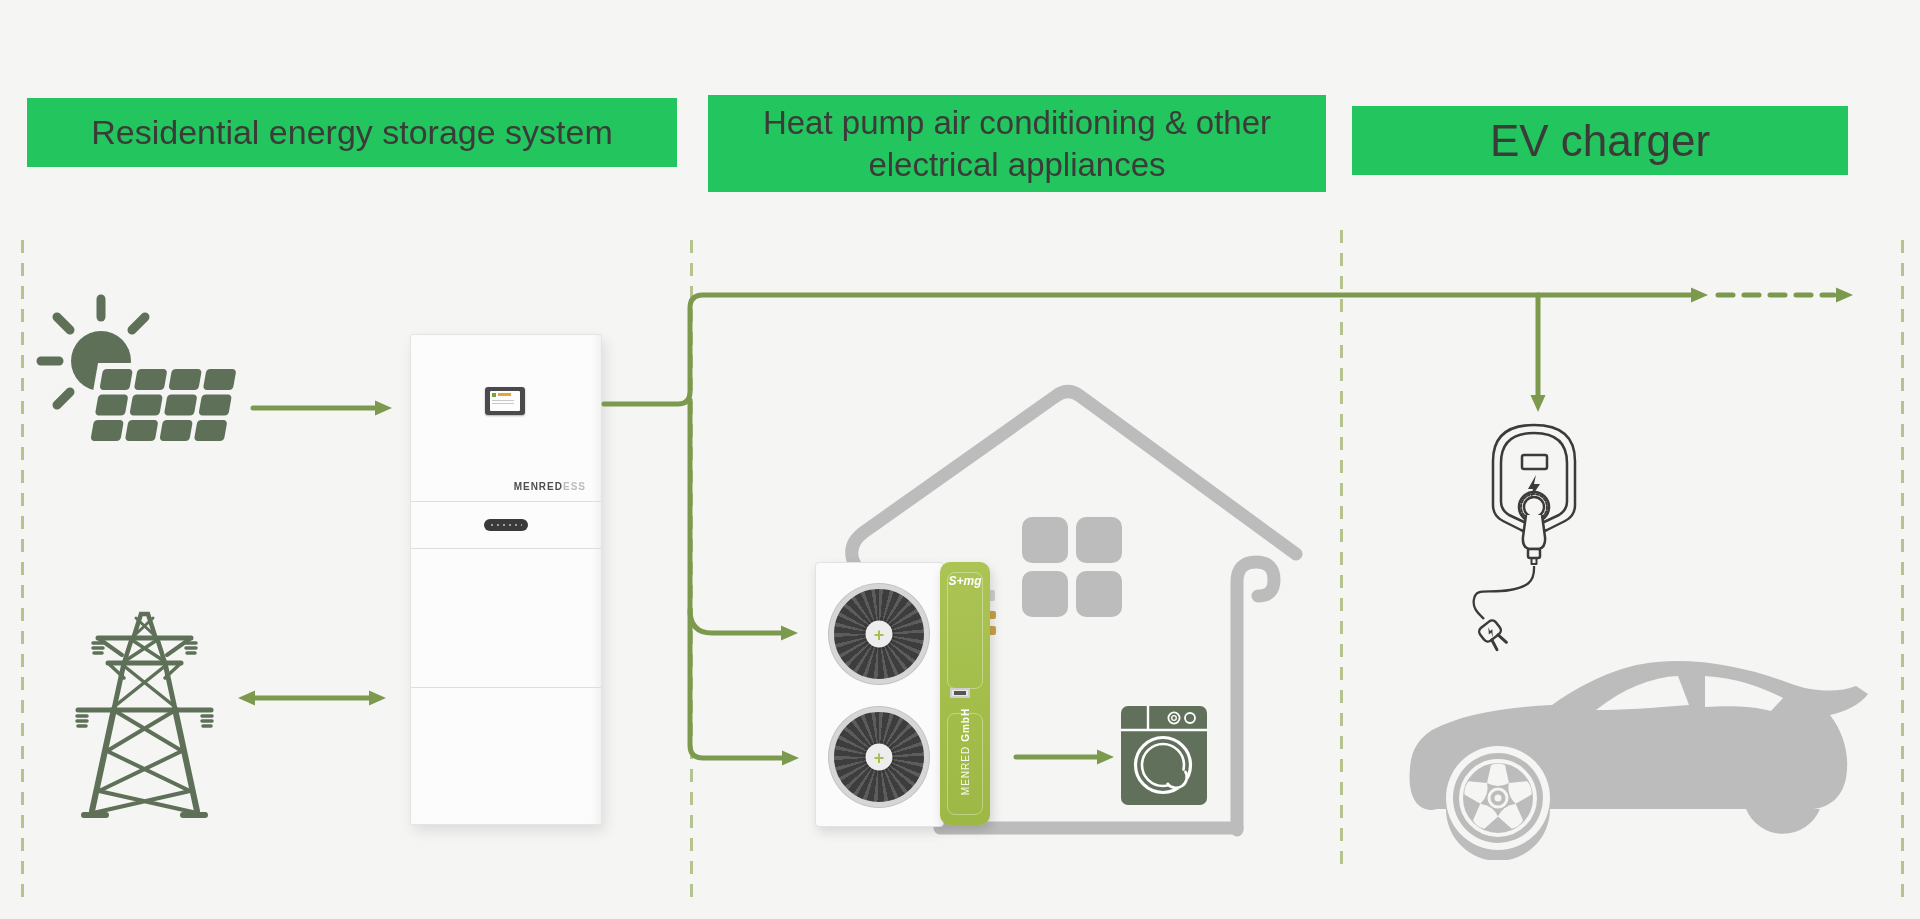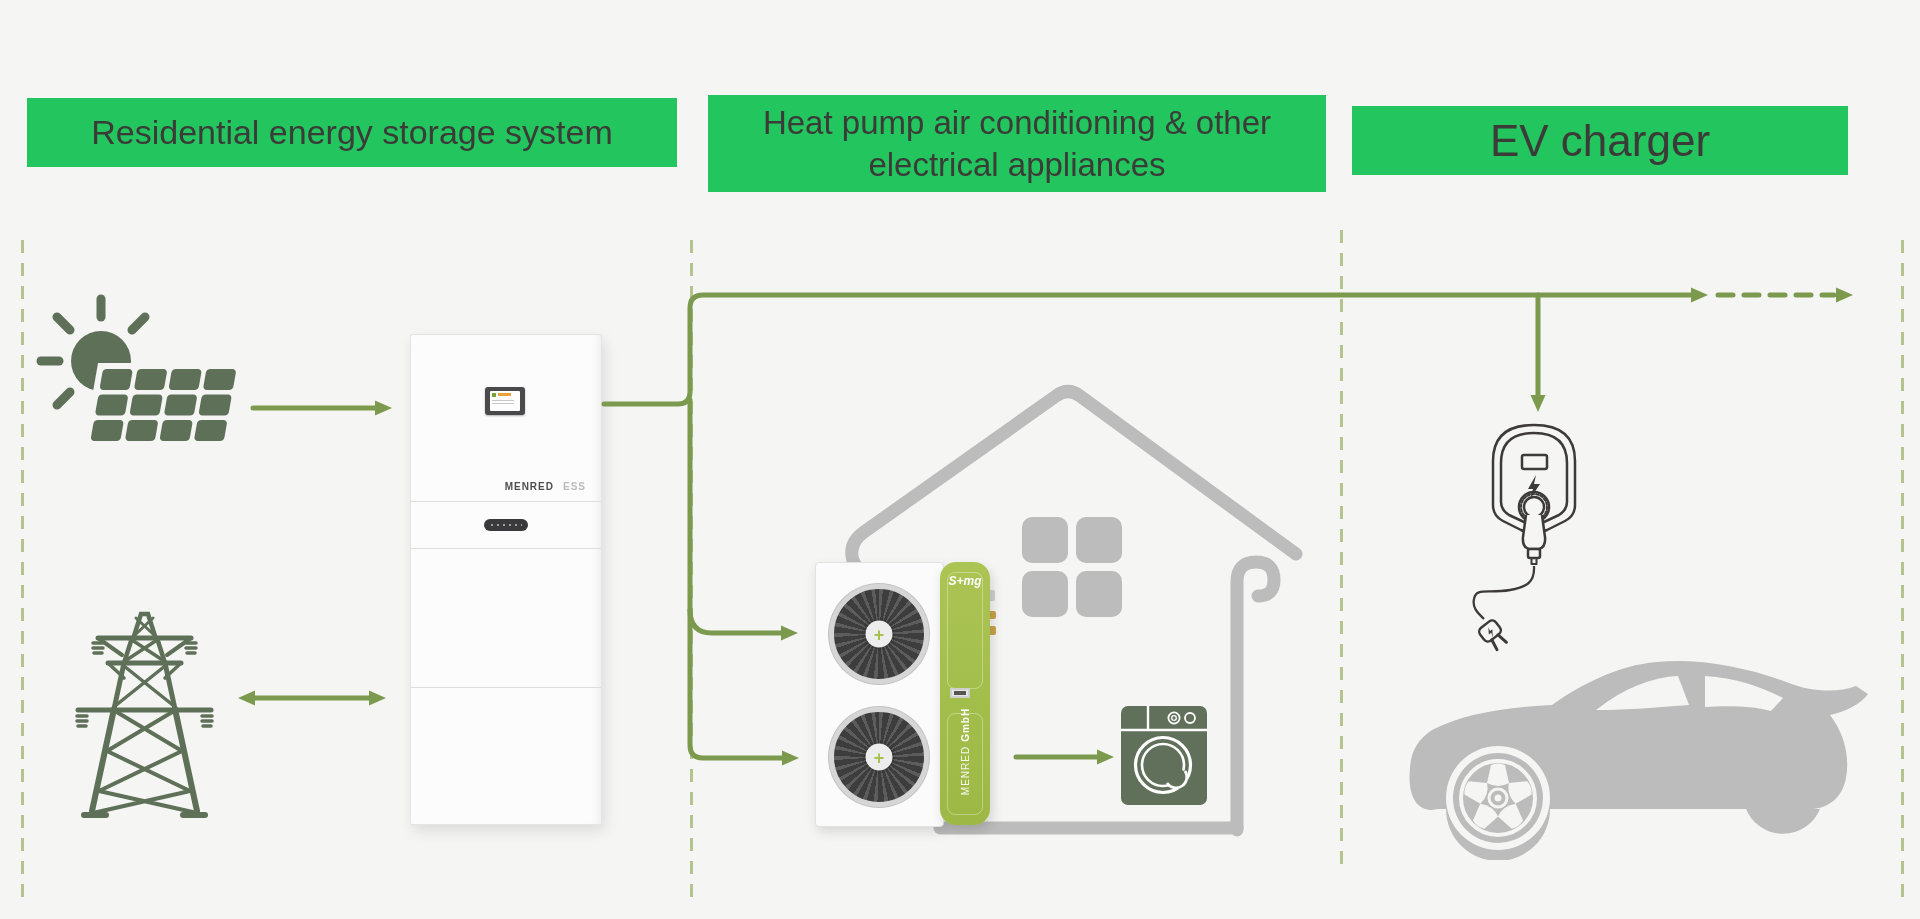--- a/index.html
+++ b/index.html
@@ -19,30 +19,30 @@
   .ess{position:absolute; left:410px; top:334px; width:190px; height:489px; background:#fcfcfc; border:1px solid #e4e4e4; border-radius:2px;
        box-shadow:3px 6px 14px rgba(0,0,0,.10), inset -8px 0 10px -6px rgba(0,0,0,.07); z-index:2;}
   .ess-seam{position:absolute; left:0; right:0; height:1px; background:#dedede;}
   .ess-screen{position:absolute; left:74px; top:52px; width:40px; height:28px; background:#4a4a4c; border-radius:3px; box-shadow:0 1px 2px rgba(0,0,0,.3);}
   .ess-screen-inner{position:absolute; left:5px; top:4px; right:5px; bottom:4px; background:#fdfdfd; border-radius:1px; overflow:hidden;}
   .ess-screen-bar{position:absolute; left:8px; top:2px; width:13px; height:3px; background:#e8a33d;}
   .ess-screen-sq{position:absolute; left:2px; top:2px; width:4px; height:4px; background:#7aa23c;}
   .ess-screen-line{position:absolute; left:2px; top:9px; width:22px; height:6px;
        background:repeating-linear-gradient(to bottom,#c8c8c8 0 1px, rgba(0,0,0,0) 1px 3px);}
   .ess-brand{position:absolute; right:15px; top:146px; font-size:10px; letter-spacing:1px; font-weight:bold; color:#4e4e4e; white-space:nowrap;}
-  .ess-brand .sfx{color:#bcbcbc; margin-left:9px;}
+  .ess-brand .sfx{color:#bcbcbc; margin-left:0;}
   .ess-led{position:absolute; left:73px; top:184px; width:44px; height:12px; background:#3a3a3c; border-radius:6px;}
   .ess-led-dots{position:absolute; left:7px; top:5px; width:31px; height:2px;
        background:repeating-linear-gradient(90deg,#9f9f9f 0 2px, rgba(0,0,0,0) 2px 6px);}
 
   
   .hp{position:absolute; left:815px; top:562px; width:180px; height:263px; z-index:3;}
   .hp-body{position:absolute; left:0; top:0; width:127px; height:263px; background:#fbfbfb; border:1px solid #e2e2e2; border-radius:4px;
        box-shadow:2px 5px 12px rgba(0,0,0,.12);}
-  .hp-panel{position:absolute; left:125px; top:0; width:50px; height:263px; background:linear-gradient(180deg,#abc454,#9db844); border-radius:16px;
+  .hp-panel{position:absolute; left:125px; top:0; width:50px; height:263px; background:linear-gradient(180deg,#abc454,#9db844); border-radius:10px;
        box-shadow:2px 5px 12px rgba(0,0,0,.15);}
   .hp-panel-line{position:absolute; left:7px; top:10px; right:7px; height:115px; border:1px solid rgba(255,255,255,.35); border-radius:8px;}
   .hp-panel-line2{position:absolute; left:7px; bottom:10px; right:7px; height:100px; border:1px solid rgba(255,255,255,.35); border-radius:8px;}
   .hp-logo{position:absolute; left:0; right:0; top:12px; text-align:center; color:#ffffff; font-size:12px; font-weight:bold; font-style:italic;}
   .hp-vent{position:absolute; left:10px; top:126px; width:20px; height:10px; background:#e6e6e6; border-radius:2px; box-shadow:inset 0 0 0 2px #cfcfcf;}
   .hp-vent i{position:absolute; left:4px; top:3px; width:12px; height:4px; background:#55564f; display:block;}
   .hp-side{position:absolute; left:50%; bottom:68px; transform:translateX(-50%) rotate(-90deg); white-space:nowrap; font-size:10px; letter-spacing:1px;}
   .hp-side .b1{color:rgba(255,255,255,.9);}
   .hp-side .b2{color:#ffffff; font-weight:bold; margin-left:4px;}
   .hp-pipe{position:absolute; border-radius:2px;}

